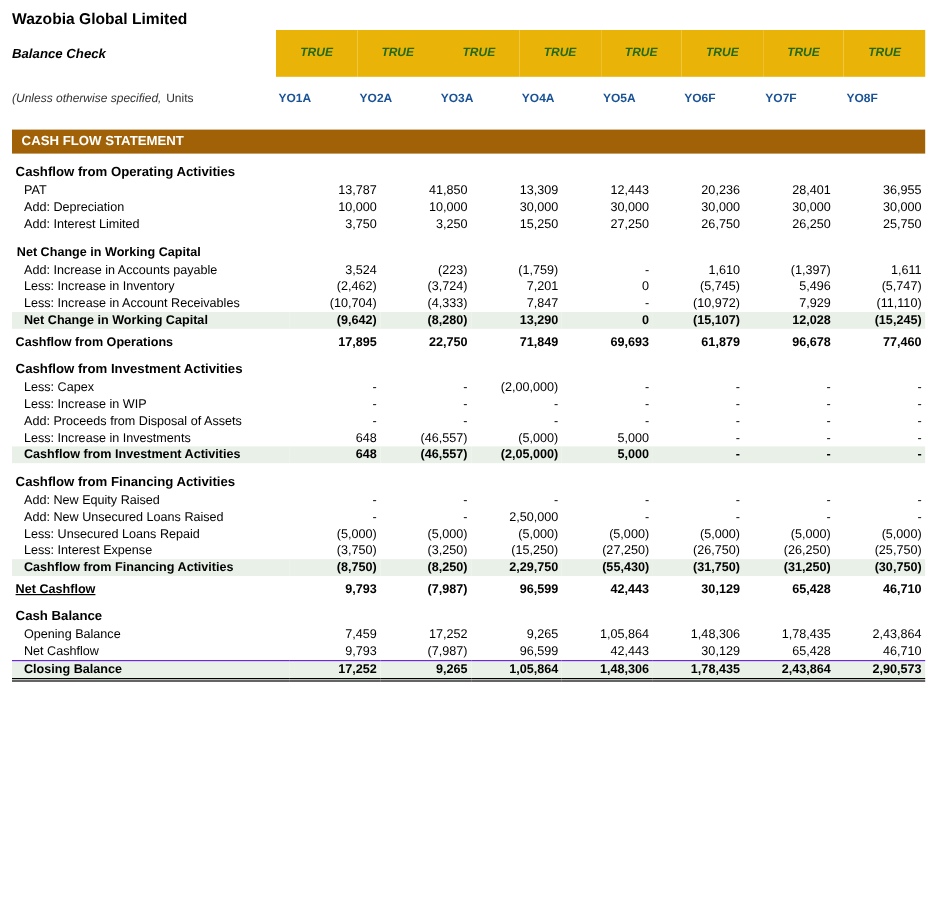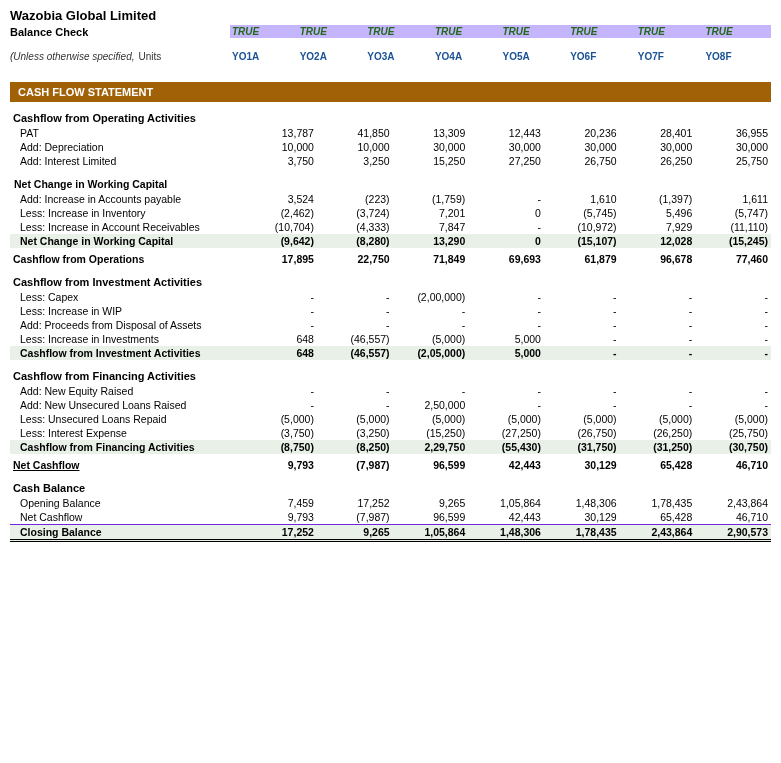--- a/index.html
+++ b/index.html
@@ -21,34 +21,35 @@
     .header-row {
       display: flex;
       align-items: center;
       margin-bottom: 1px;
     }
     .balance-check-label {
       font-weight: bold;
       font-size: 11px;
       width: 220px;
       flex-shrink: 0;
+      font-style: italic;
     }
     .header-cols {
       display: flex;
       flex: 1;
     }
     .header-col {
       flex: 1;
-      text-align: left;
+      text-align: center;
       font-style: italic;
       font-size: 10px;
       color: #22691a;
       font-weight: bold;
-      background: #c4b5fd;
-      padding: 1px 2px;
+      background: #eab308;
+      padding: 14px 2px;
     }
     .year-row {
       display: flex;
       align-items: center;
       margin-bottom: 0px;
     }
     .year-label-area {
       width: 220px;
       flex-shrink: 0;
       display: flex;

